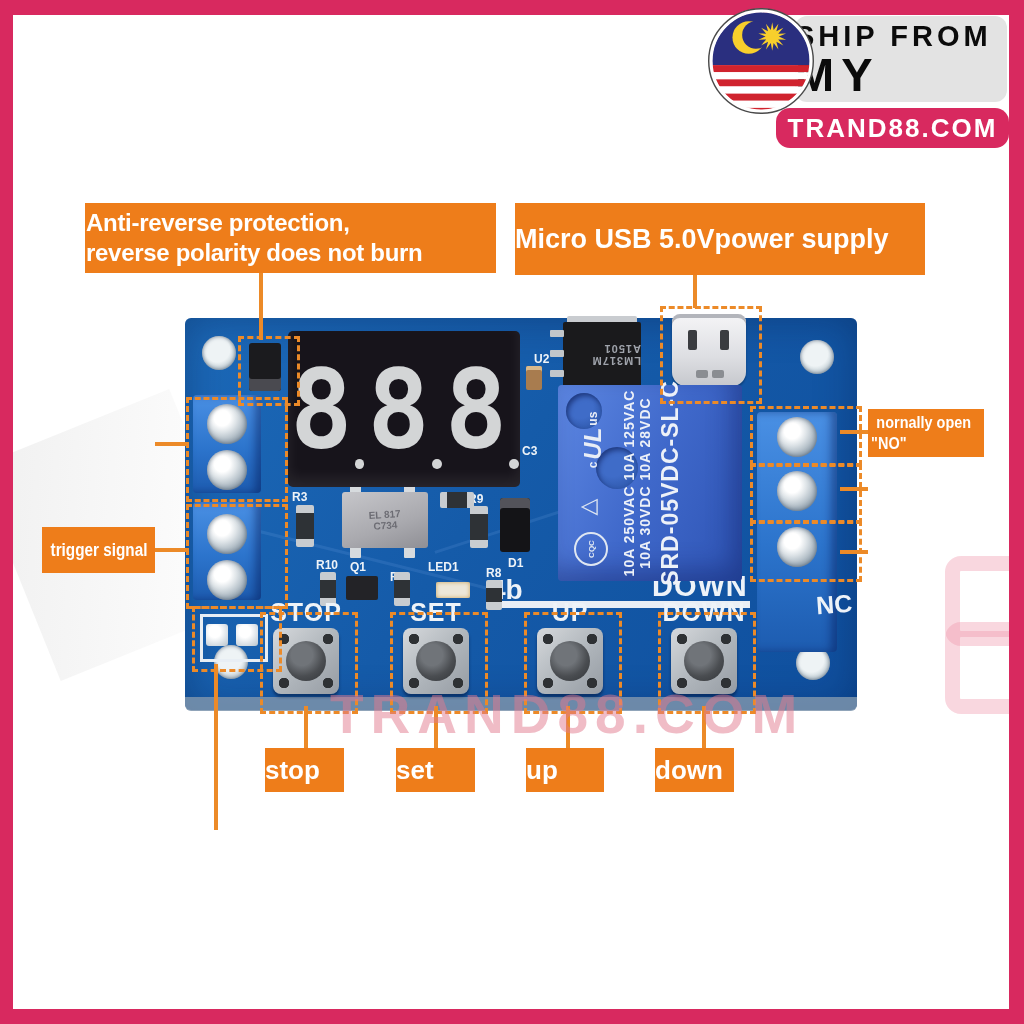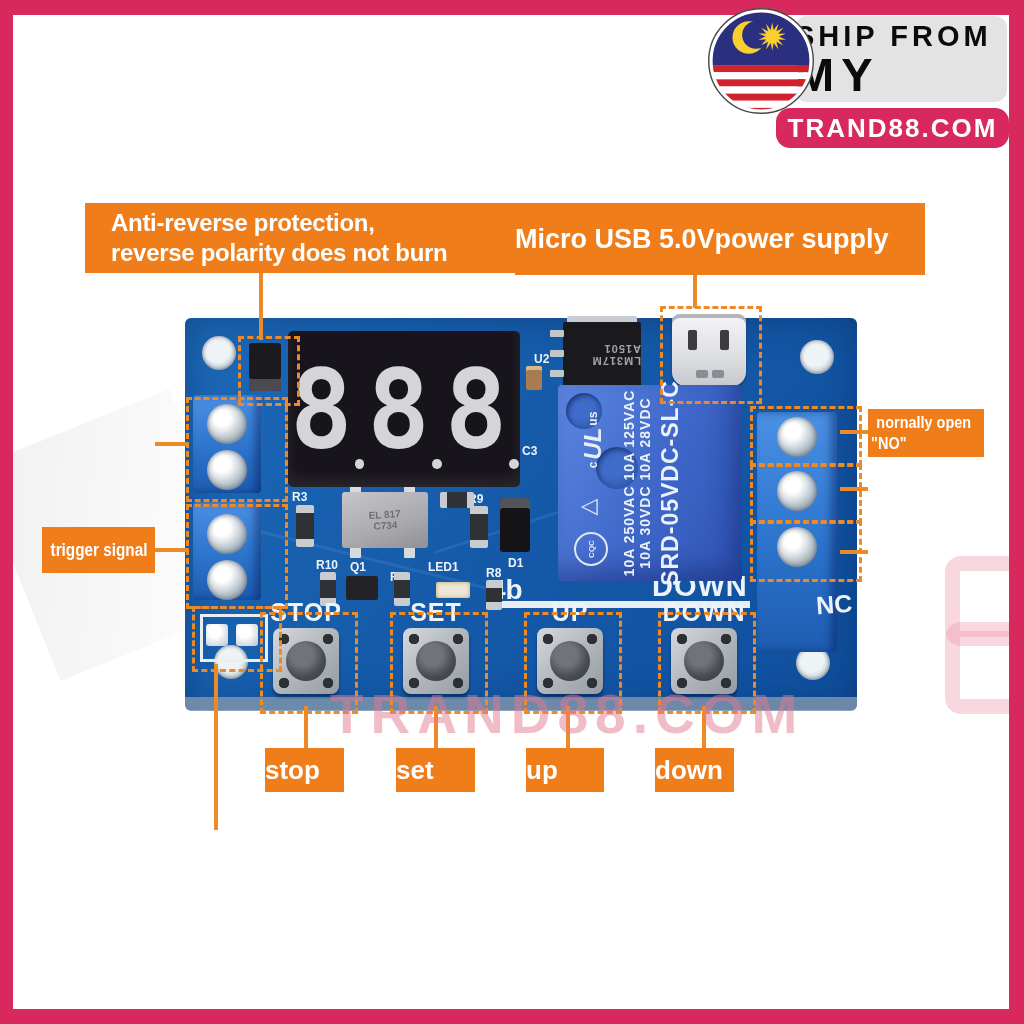--- a/index.html
+++ b/index.html
@@ -93,21 +93,21 @@
   .silk.tiny{font-size:12px;}
   .silk.btnlbl{font-size:25px;width:100px;text-align:center;letter-spacing:1px;}
   .bar{position:absolute;left:492px;top:601px;width:258px;height:7px;background:#e9eef5;z-index:2;}
   
   .dash{position:absolute;border:3px dashed #ec8a28;z-index:3;}
   .conn{position:absolute;background:#ec8a28;z-index:3;}
   .olabel{position:absolute;background:#ee7d1a;color:#fff;font-weight:bold;z-index:3;
           display:flex;flex-direction:column;align-items:flex-start;justify-content:center;text-align:center;}
   .olabel .ln{white-space:nowrap;}
   .cond{display:inline-block;transform:scaleX(.85);transform-origin:center;}
-  .lbl-anti{left:85px;top:203px;width:410px;height:70px;align-items:flex-start;padding-left:26px;font-size:24px;line-height:30px;letter-spacing:-.3px;}
+  .lbl-anti{left:85px;top:203px;width:410px;height:70px;align-items:flex-start;padding-left:1px;font-size:24px;line-height:30px;letter-spacing:-.3px;}
   .lbl-usb{left:515px;top:203px;width:410px;height:72px;font-size:27px;}
   .lbl-power{left:42px;top:422px;width:113px;height:46px;font-size:20px;}
   .lbl-trigger{left:42px;top:527px;width:113px;height:46px;font-size:18px;}
   .lbl-no{left:868px;top:409px;width:116px;height:48px;font-size:17px;line-height:21px;}
   .lbl-com{left:868px;top:468px;width:116px;height:44px;font-size:17px;line-height:21px;}
   .lbl-nc{left:868px;top:528px;width:116px;height:46px;font-size:17px;line-height:21px;}
   .lbl-btn{width:79px;height:44px;top:748px;font-size:26px;}
   .lbl-note{left:72px;top:830px;width:866px;height:43px;font-size:25px;letter-spacing:-.2px;}
   .wm{position:absolute;left:330px;top:682px;font-size:55px;font-weight:bold;letter-spacing:7px;color:rgba(226,121,141,.5);z-index:4;white-space:nowrap;}
 </style>

